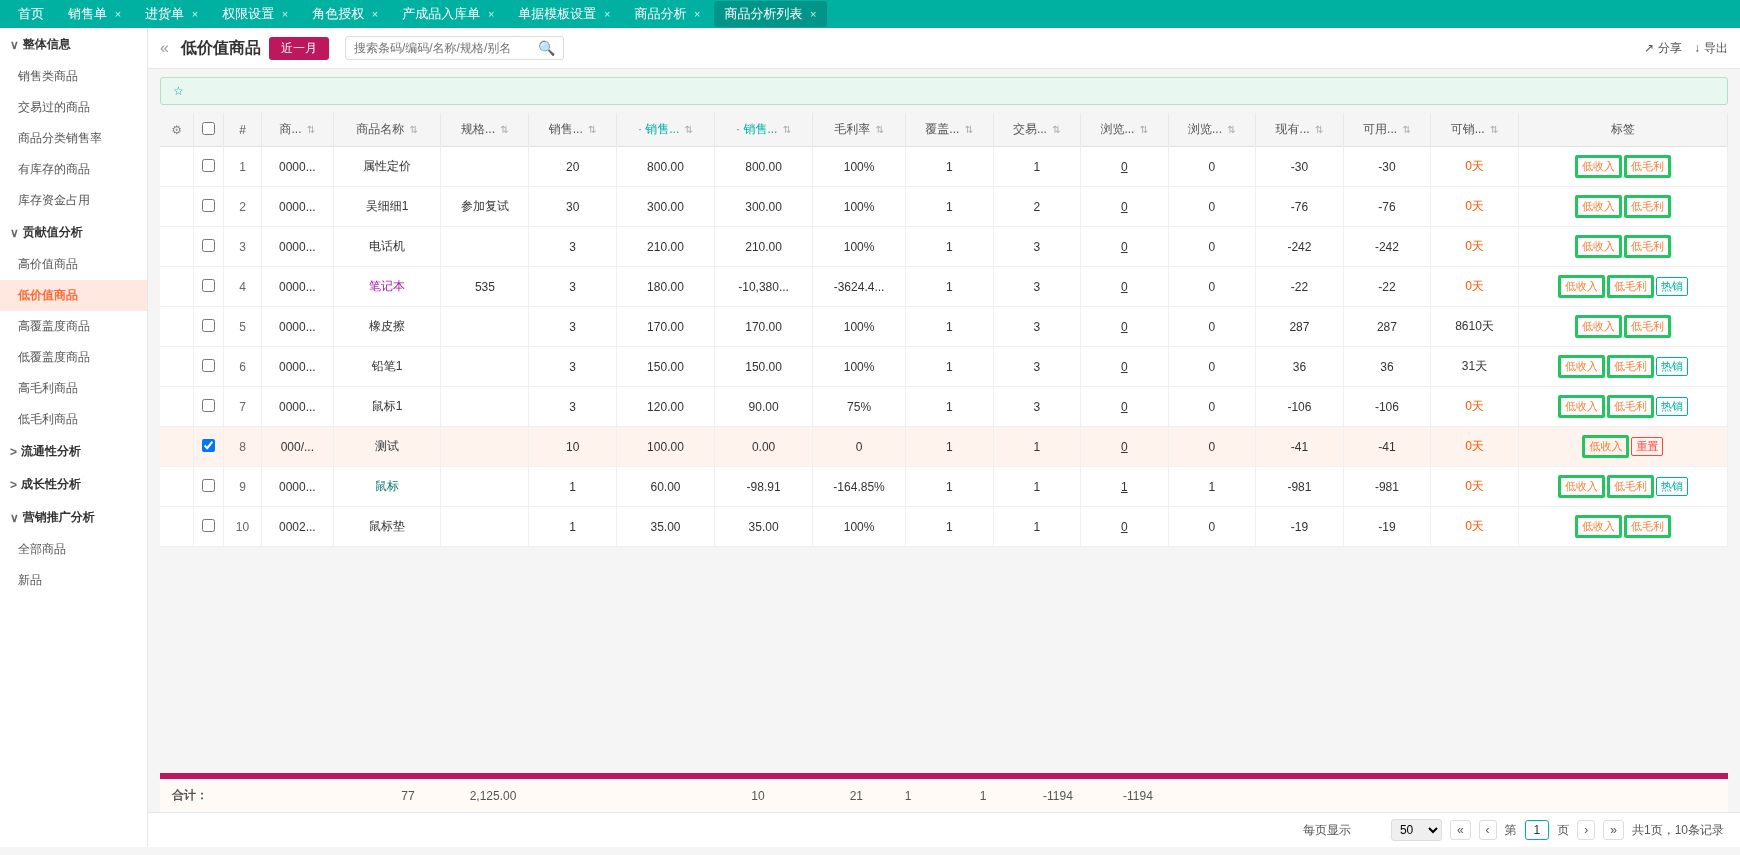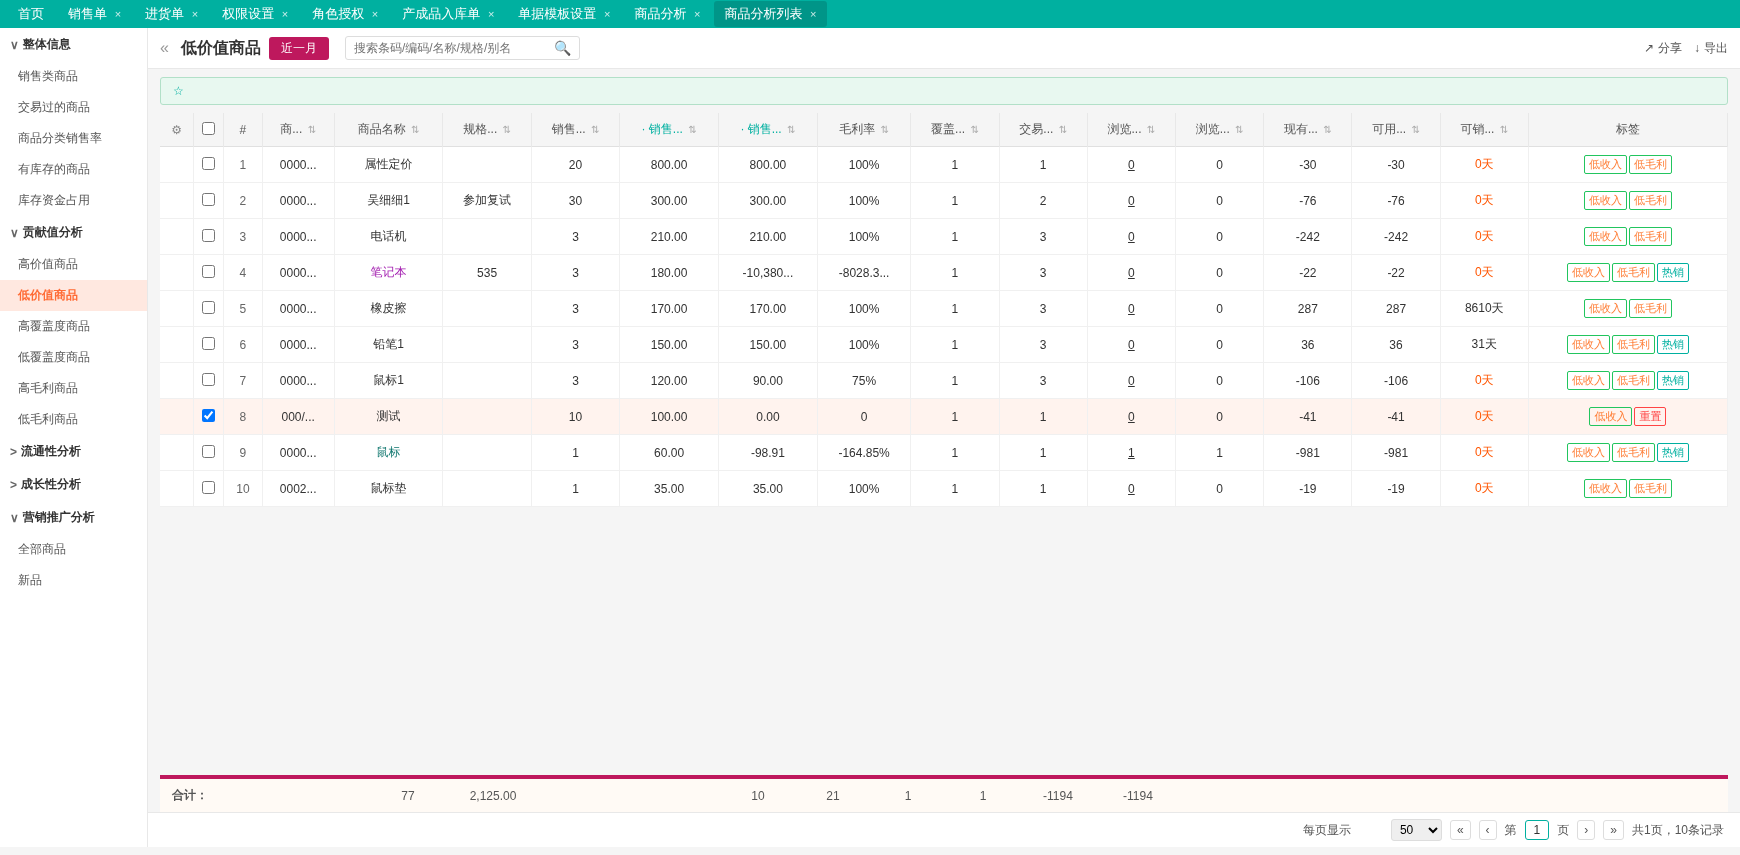--- a/index.html
+++ b/index.html
@@ -96,21 +96,21 @@
       font-size: 12px;
     }
     .search-box {
       display: flex;
       align-items: center;
       border: 1px solid #ddd;
       border-radius: 3px;
       padding: 3px 8px;
       margin-left: 8px;
       background: #fff;
-      gap: 20px;
+      gap: 4px;
     }
     .search-box input {
       border: none;
       outline: none;
       width: 180px;
       font-size: 12px;
       color: #999;
     }
     .search-icon { color: #00b0a0; font-size: 14px; }
     .header-right {
@@ -180,35 +180,35 @@
       color: #333;
       border-right: 1px solid #f0f0f0;
     }
     .tag {
       display: inline-block;
       padding: 1px 4px;
       border-radius: 2px;
       font-size: 11px;
       margin: 1px;
     }
-    .tag-orange { color: #ff7d35; border: 1px solid #22c55e; }
+    .tag-orange { color: #ff7d35; border: 3px solid #22c55e; }
     .tag-red { color: #f44; border: 1px solid #f44; }
     .tag-green { color: #00b0a0; border: 1px solid #00b0a0; }
     .day-0 { color: #ff5500; font-size: 12px; }
     .underline { text-decoration: underline; cursor: pointer; color: #333; }
     .row-num { color: #666; }
     .checkbox-cell { width: 30px; }
     .settings-icon { color: #888; cursor: pointer; }
 
     
     .table-footer {
       display: flex;
       align-items: center;
       background: #fffaf5;
-      border-top: 4px solid #be185d;
+      border-top: 6px solid #be185d;
       padding: 8px 12px;
       font-size: 12px;
       color: #555;
       gap: 15px;
       margin: 0 12px;
     }
     .footer-label { font-weight: bold; color: #555; }
 
     
     .pagination {
@@ -417,21 +417,21 @@
             <tr>
     <td></td>
     <td class="checkbox-cell"><input type="checkbox" style=""></td>
     <td class="row-num">4</td>
     <td>0000...</td>
     <td style="cursor:pointer;color:#a21caf;">笔记本</td>
     <td>535</td>
     <td>3</td>
     <td>180.00</td>
     <td>-10,380...</td>
-    <td>-8028.3...</td>
+    <td>-3624.4...</td>
     <td>1</td>
     <td>3</td>
     <td><span class="underline">0</span></td>
     <td>0</td>
     <td>-22</td>
     <td>-22</td>
     <td class="day-0">0天</td>
     <td><span class="tag tag-orange">低收入</span><span class="tag tag-orange">低毛利</span><span class="tag tag-green">热销</span></td>
   </tr>
             <tr>
@@ -559,21 +559,21 @@
     </div>
 
     <div class="table-footer">
       <span class="footer-label">合计：</span>
       <span style="width:140px; display:inline-block;"></span>
       <span style="width:60px; text-align:center;">77</span>
       <span style="width:80px; text-align:center;">2,125.00</span>
       <span style="width:80px; text-align:center;"></span>
       <span style="width:70px; text-align:center;"></span>
       <span style="width:60px; text-align:center;">10</span>
-      <span style="width:60px; text-align:center;">21</span>
+      <span style="width:60px; text-align:right;">21</span>
       <span style="width:60px; text-align:center;">1</span>
       <span style="width:60px; text-align:center;">1</span>
       <span style="width:60px; text-align:center;">-1194</span>
       <span style="width:70px; text-align:center;">-1194</span>
     </div>
 
     <div class="pagination">
       <span>每页显示</span>
       <select class="page-size-select">
         <option>50</option>

